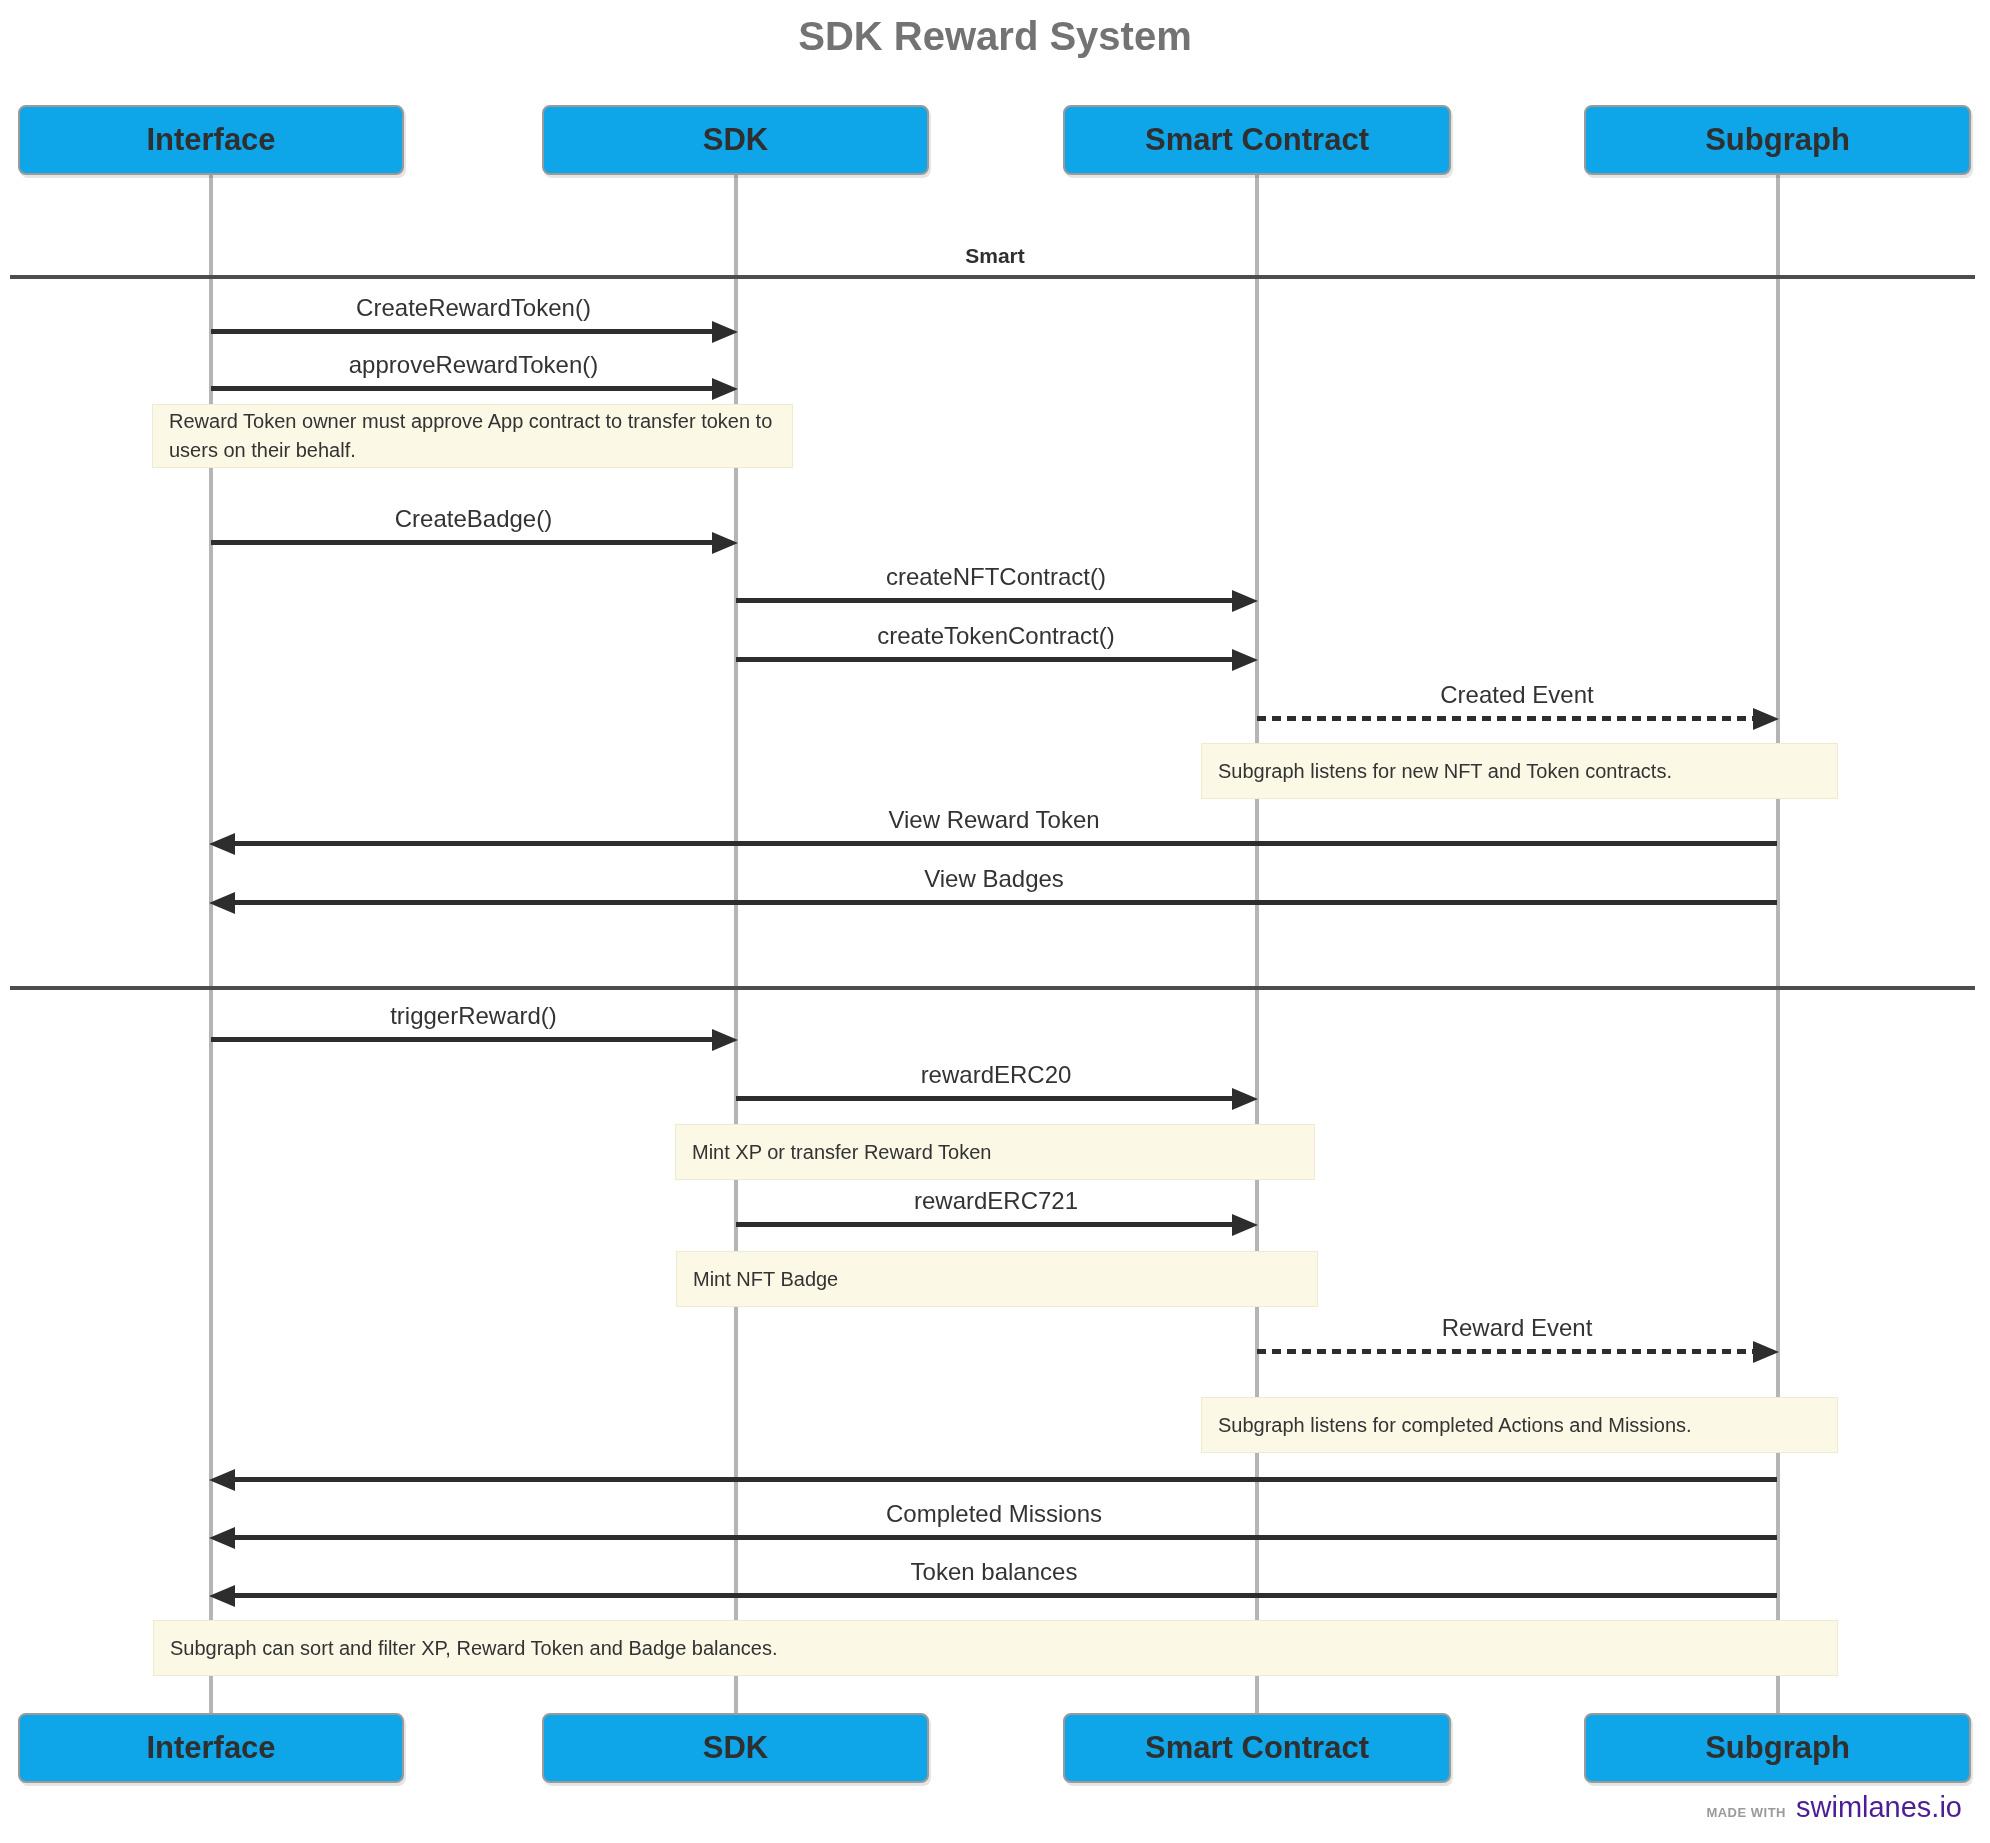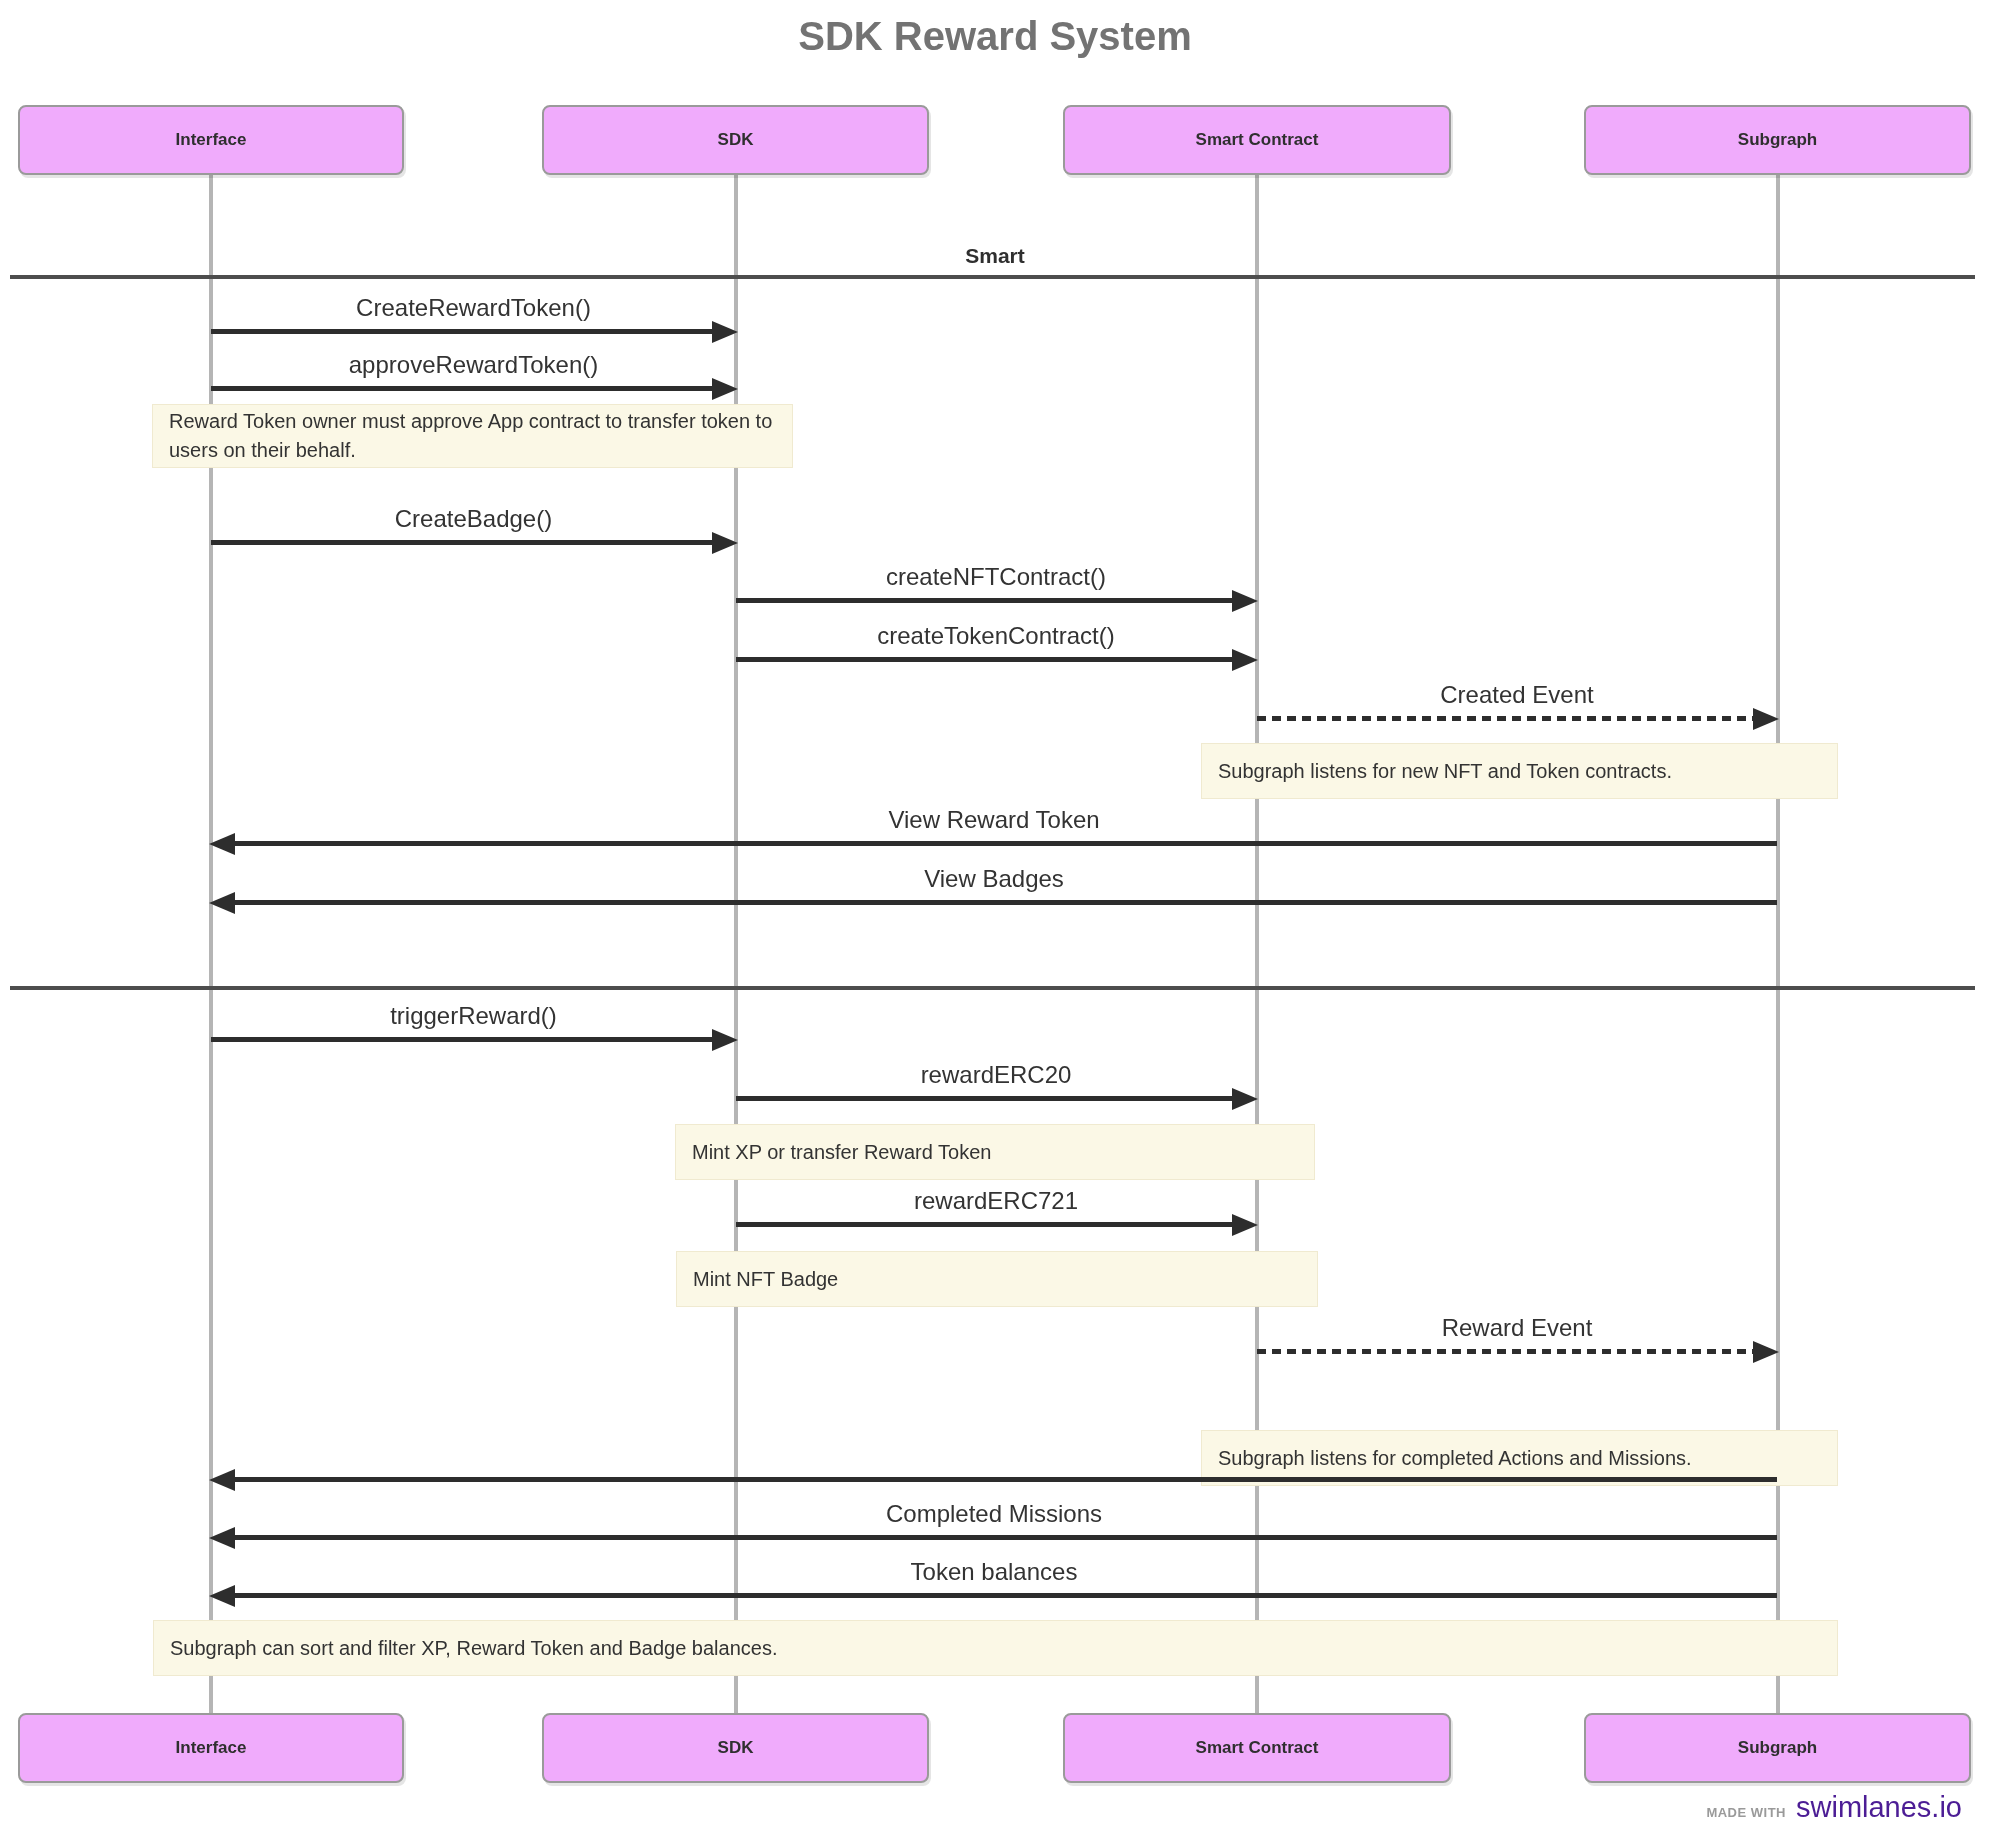--- a/index.html
+++ b/index.html
@@ -10,23 +10,23 @@
   #diagram{
     position:relative; width:1990px; height:1844px; background:var(--bg); overflow:hidden;
     font-family:"Liberation Sans","DejaVu Sans",sans-serif; color:var(--text);
   }
   .title{
     position:absolute; top:14px; left:0; width:100%; text-align:center;
     font-size:40px; font-weight:700; color:#737373;
   }
   .actor{
     position:absolute; height:70px; box-sizing:border-box;
-    border:2px solid var(--box-border); border-radius:8px; background:#f0abfc;
+    border:2px solid var(--box-border); border-radius:8px; background:#0ea5e9;
     display:flex; align-items:center; justify-content:center;
-    font-size:17px; font-weight:600; color:#2f2f2f;
+    font-size:31px; font-weight:600; color:#2f2f2f;
     box-shadow:2px 3px 0 rgba(0,0,0,0.10);
   }
   .lifeline{position:absolute; width:4px; top:175px; height:1538px; background:var(--lifeline);}
   .section-label{
     position:absolute; left:0; width:100%; text-align:center;
     font-size:21px; font-weight:700; color:#2f2f2f; height:28px; line-height:28px;
   }
   .section-divider{position:absolute; left:10px; width:1965px; height:4px; background:var(--divider);}
   .msg{position:absolute; height:37px;}
   .msg-label{
@@ -151,21 +151,21 @@
   </div>
 
   <div class="note" style="left:676px;top:1251px;width:642px;height:56px">Mint NFT Badge</div>
 
   <div class="msg right dashed" style="left:1257px;top:1317px;width:520px">
     <div class="msg-label">Reward Event</div>
     <div class="msg-line"></div>
     <div class="msg-head"></div>
   </div>
 
-  <div class="note" style="left:1201px;top:1430px;width:637px;height:56px">Subgraph listens for completed Actions and Missions.</div>
+  <div class="note" style="left:1201px;top:1397px;width:637px;height:56px">Subgraph listens for completed Actions and Missions.</div>
 
   <div class="msg left" style="left:211px;top:1445px;width:1566px">
     <div class="msg-line"></div>
     <div class="msg-head"></div>
   </div>
 
   <div class="msg left" style="left:211px;top:1503px;width:1566px">
     <div class="msg-label">Completed Missions</div>
     <div class="msg-line"></div>
     <div class="msg-head"></div>

